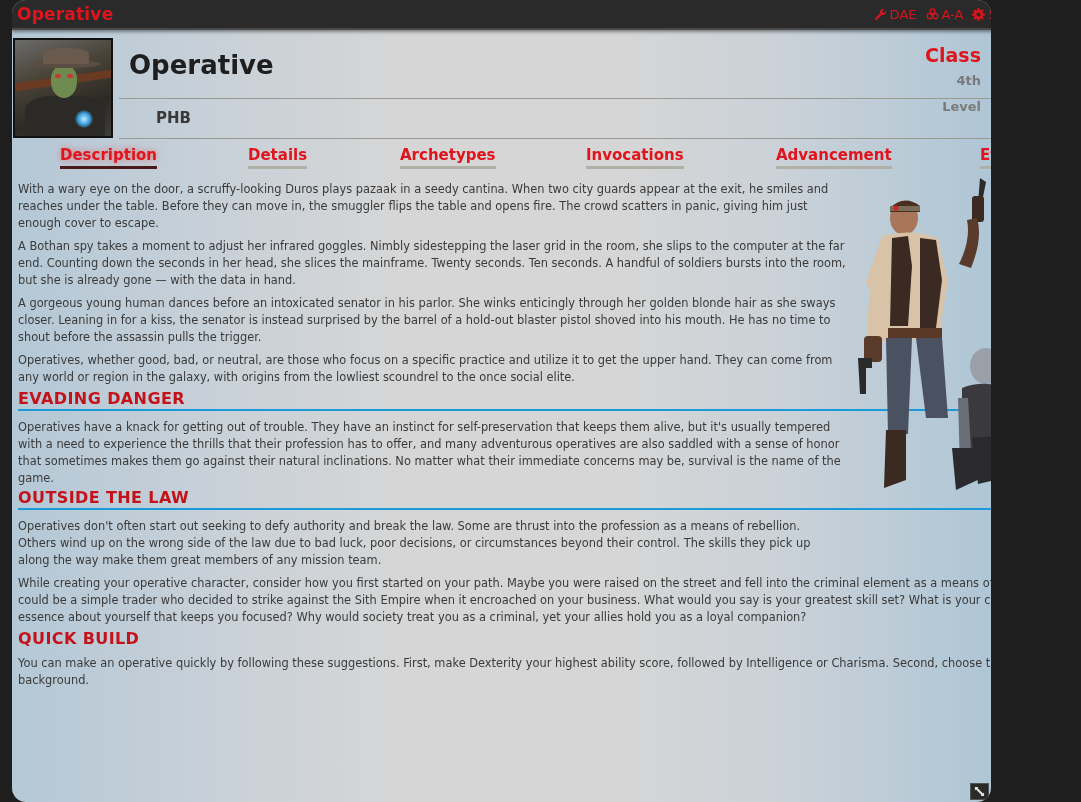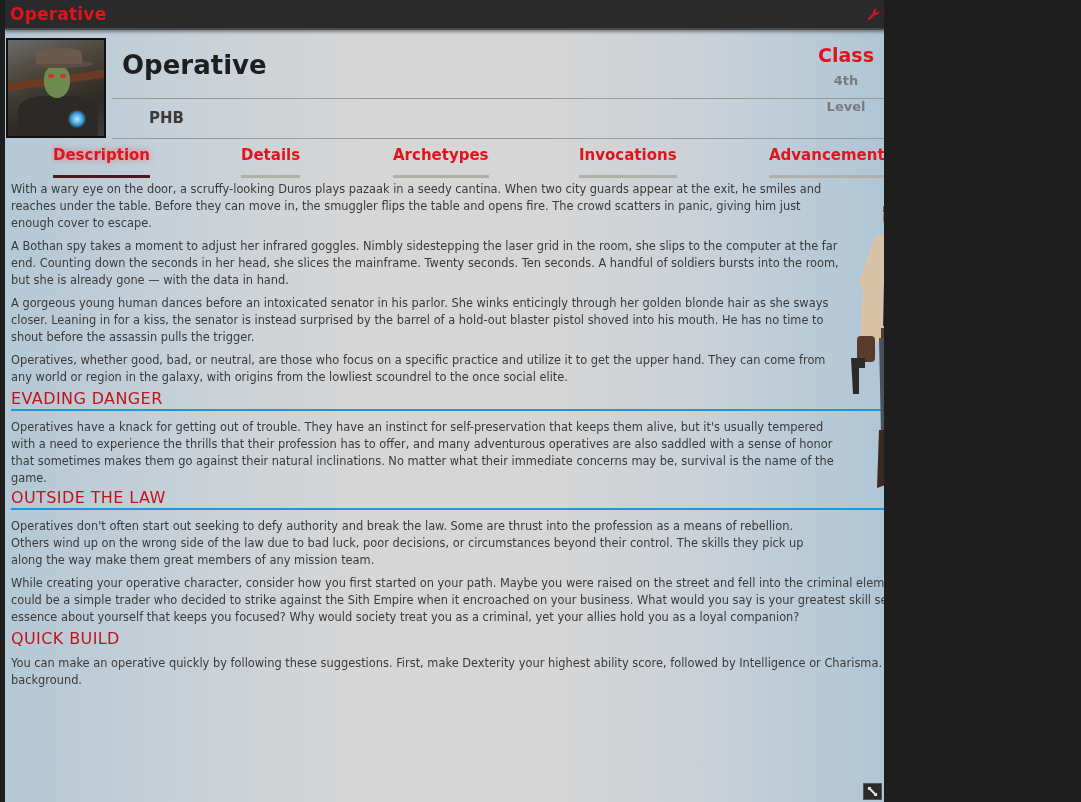--- a/index.html
+++ b/index.html
@@ -1,22 +1,23 @@
 <!DOCTYPE html>
 <html><head>
 <meta charset="utf-8">
 <style>
   * { box-sizing: border-box; margin: 0; padding: 0; }
   html, body { width: 1081px; height: 802px; overflow: hidden; background: #1e1e1e; }
   body { font-family: "DejaVu Sans", sans-serif; position: relative; }
 
   .window {
-    position: absolute; left: 5px; top: 0; width: 879px; height: 802px;
+    position: absolute; left: 12px; top: 0; width: 979px; height: 802px;
     background: linear-gradient(90deg, #b4c8d6 0%, #c9d1d8 22%, #d6d6d6 40%, #d6d6d6 62%, #c9d1d8 80%, #afc6d6 100%);
     overflow: hidden;
+    border-radius: 14px;
   }
 
   
   .titlebar {
     position: absolute; left: 0; top: 0; width: 1081px; height: 30px;
     background: #2a2a2a;
     border-bottom: 2px solid #4a4a4a;
     box-shadow: 0 2px 3px rgba(0,0,0,0.4);
     display: flex; align-items: center; justify-content: space-between;
   }
@@ -48,42 +49,42 @@
   .hdr-name {
     position: absolute; left: 117px; top: 50px;
     font-family: "DejaVu Sans", sans-serif; font-weight: bold; font-size: 26px; color: #1e1e1e;
   }
   .hdr-line1 { position: absolute; left: 107px; top: 98px; width: 968px; height: 1px; background: #9a9a90; }
   .hdr-line2 { position: absolute; left: 107px; top: 138px; width: 968px; height: 1px; background: #9a9a90; }
   .hdr-source {
     position: absolute; left: 112px; top: 109px;
     font-family: "DejaVu Sans", sans-serif; font-weight: bold; font-size: 15px; color: #3a3a3a; margin-left: 32px;
   }
-  .hdr-right { position: absolute; right: 10px; top: 42px; text-align: center; }
+  .hdr-right { position: absolute; right: 10px; top: 42px; text-align: right; }
   .hdr-type { font-family: "DejaVu Sans", sans-serif; font-weight: bold; font-size: 19px; color: #e0141c; line-height: 26px; }
   .hdr-level { font-family: "DejaVu Sans", sans-serif; font-weight: bold; font-size: 13px; color: #7a7a7a; line-height: 26px; }
 
   
   .tabs { position: absolute; left: 0; top: 144px; width: 1081px; height: 30px; }
   .tab {
     position: absolute; top: 2px;
     font-family: "DejaVu Sans", sans-serif; font-weight: bold; font-size: 15px; color: #e0141c;
-    padding-bottom: 11px; border-bottom: 3px solid #b0b0a6; cursor: pointer; white-space: nowrap;
+    padding-bottom: 2px; border-bottom: 3px solid #b0b0a6; cursor: pointer; white-space: nowrap;
   }
   .tab.active { border-bottom-color: #4a1a1a; text-shadow: 0 0 6px rgba(255,40,40,0.55); }
 
   
   .content {
     position: absolute; left: 6px; top: 181px; width: 1064px;
     font-family: "DejaVu Sans", sans-serif; font-size: 11.4px; line-height: 17px; color: #3a3a3a;
   }
   .content p { margin-bottom: 6px; }
   .content p.narrow { width: 828px; }
   .section-title {
-    font-family: "DejaVu Sans", sans-serif; font-weight: normal; font-size: 16px; color: #c4121a;
+    font-family: "DejaVu Sans", sans-serif; font-weight: bold; font-size: 16px; color: #c4121a;
     letter-spacing: 0.4px; line-height: 20px; margin-top: -3px;
   }
   .section-title.rule { border-bottom: 2px solid #1a9ad8; padding-bottom: 0px; margin-bottom: 8px; }
   .section-title.norule { margin-bottom: 6px; }
 
   
   .art { position: absolute; left: 840px; top: 178px; width: 230px; height: 355px; pointer-events: none; }
 
   .resize-handle {
     position: absolute; right: 2px; bottom: 2px; width: 19px; height: 17px;

